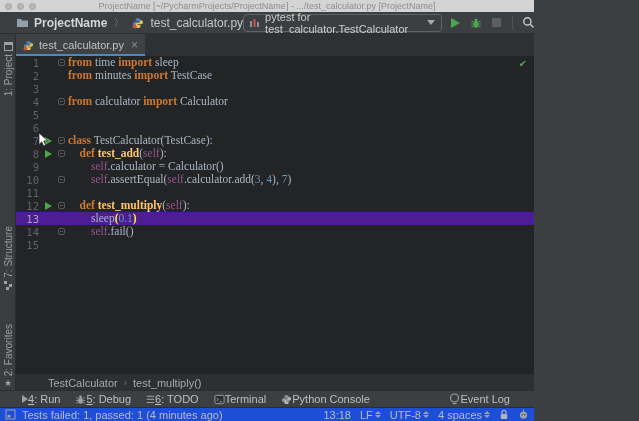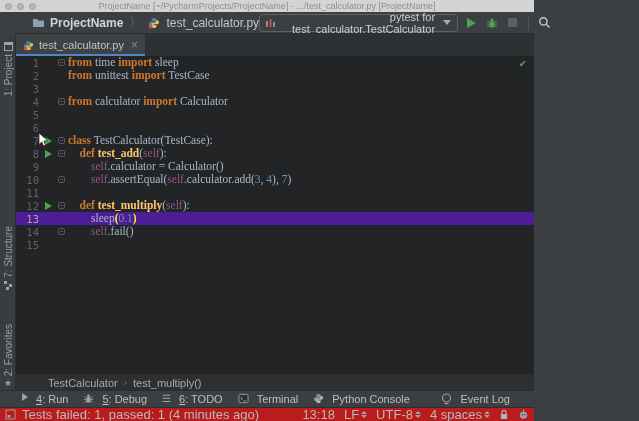--- a/index.html
+++ b/index.html
@@ -14,28 +14,28 @@
   
   .titlebar { height:12px; background:#d4d4d4; display:flex; align-items:center;
     position:relative; flex:0 0 auto; }
   .lights { display:flex; gap:5px; margin-left:5px; }
   .light { width:7px; height:7px; border-radius:50%; background:#b7b7b7; border:0.5px solid #a2a2a2; }
   .title-text { position:absolute; left:0; right:0; text-align:center; font-size:9px;
     color:#8e8e8e; line-height:12px; white-space:nowrap; }
 
   
   .toolbar { height:22px; background:#3c3f41; border-bottom:1px solid #2b2d2e;
-    display:flex; align-items:center; padding:0 6px 0 14px; flex:0 0 auto;margin-left:16px; }
+    display:flex; align-items:center; padding:0 6px 0 14px; flex:0 0 auto; }
   .crumb-top { display:flex; align-items:center; gap:4px; font-size:12px; }
   .crumb-project { font-weight:bold; color:#d2d4d6; }
   .crumb-chev { color:#85888a; font-size:11px; padding:0 2px; }
   .crumb-file { color:#c4c6c8; }
   .toolbar-right { margin-left:auto; display:flex; align-items:center; gap:7px; }
   .runconfig { height:18px; border:1px solid #5f6364; border-radius:4px; display:flex;
-    align-items:center; gap:5px; padding:0 6px 0 5px; font-size:11px; color:#ccced0;text-align:right; }
+    align-items:center; gap:5px; padding:0 6px 0 5px; font-size:11px; color:#ccced0; }
   .dd-caret { width:0; height:0; border-left:4px solid transparent; border-right:4px solid transparent;
     border-top:5px solid #a7aaac; margin-left:3px; }
   .tb-btn { width:16px; height:16px; display:flex; align-items:center; justify-content:center; }
   .tri-green { width:0; height:0; border-top:5.5px solid transparent; border-bottom:5.5px solid transparent;
     border-left:9px solid #4ca64c; }
   .stop-sq { width:9px; height:9px; background:#5d6061; }
   .tb-divider { width:1px; height:14px; background:#505354; margin:0 2px; }
 
   
   .mid { flex:1 1 auto; display:flex; min-height:0; }
@@ -78,30 +78,30 @@
   .mouse-cursor { position:absolute; left:22px; top:76px; z-index:5; }
 
   
   .crumb-bottom { height:16px; background:#2d2f30; border-top:1px solid #2b2d2e; display:flex;
     align-items:center; gap:6px; padding-left:32px; font-size:11px; color:#a4aab0; flex:0 0 auto; }
   .crumb-bottom .sep { color:#6b6e70; font-size:10px; }
 
   
   .toolwin { height:17px; background:#3c3f41; border-top:1px solid #2b2d2e; display:flex;
     align-items:center; gap:15px; padding:0 10px 0 22px; font-size:11px; flex:0 0 auto; }
-  .tw-item { display:flex; gap:8px; color:#bdbfc1; }
+  .tw-item { display:flex; align-items:center; gap:0; color:#bdbfc1; }
   .tw-item u { text-decoration:underline; }
   .tw-run-tri { width:0; height:0; border-top:4px solid transparent; border-bottom:4px solid transparent;
     border-left:6px solid #9fa2a4; }
   .todo-ico { color:#9fa2a4; font-size:10px; }
   .tw-right { margin-left:auto; display:flex; align-items:center; gap:4px; padding-right:14px; }
 
   
-  .statusbar { height:14px; background:#b91c1c; border-top:1px solid #2b2d2e; display:flex;
-    align-items:center; font-size:13px; color:#b8bbbd; padding:0 5px 0 5px; flex:0 0 auto; }
+  .statusbar { height:14px; background:#1d4ed8; border-top:1px solid #2b2d2e; display:flex;
+    align-items:center; font-size:11px; color:#b8bbbd; padding:0 5px 0 5px; flex:0 0 auto; }
   .sb-msg { margin-left:6px; white-space:nowrap; }
   .sb-right { margin-left:auto; display:flex; align-items:center; gap:9px; white-space:nowrap; }
   .sb-item { display:flex; align-items:center; gap:2px; }
   .upd { display:inline-flex; flex-direction:column; gap:1px; }
   .upd i { display:block; width:0; height:0; border-left:3px solid transparent; border-right:3px solid transparent; }
   .upd .up { border-bottom:3px solid #9fa2a4; }
   .upd .dn { border-top:3px solid #9fa2a4; }
   svg { display:block; }
 </style>
 </head>
@@ -229,21 +229,21 @@
               <span class="gicon"></span>
               <span class="gfold">
                 <span class="fold-mk"></span>
               </span>
               <pre class="ctext"><span class="tk-k">from</span><span class="tk-t"> time </span><span class="tk-k">import</span><span class="tk-t"> sleep</span></pre>
             </div>
             <div class="ed-line">
               <span class="lnum">2</span>
               <span class="gicon"></span>
               <span class="gfold"></span>
-              <pre class="ctext"><span class="tk-k">from</span><span class="tk-t"> unittest </span><span class="tk-k">import</span><span class="tk-t"> TestCase</span></pre>
+              <pre class="ctext"><span class="tk-k">from</span><span class="tk-t"> minutes </span><span class="tk-k">import</span><span class="tk-t"> TestCase</span></pre>
             </div>
             <div class="ed-line">
               <span class="lnum">3</span>
               <span class="gicon"></span>
               <span class="gfold"></span>
               <pre class="ctext"></pre>
             </div>
             <div class="ed-line">
               <span class="lnum">4</span>
               <span class="gicon"></span>

